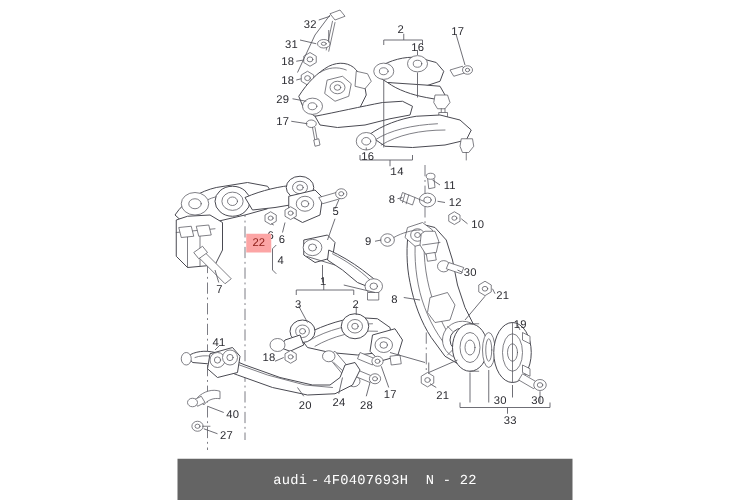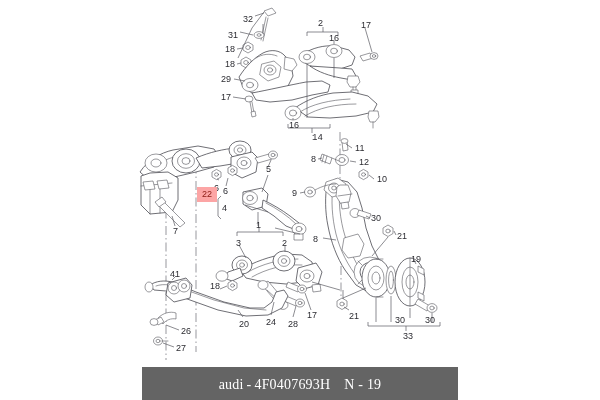--- a/index.html
+++ b/index.html
@@ -51,22 +51,22 @@
     padding: 2px 5px 2px 5px;
   }
   #footer-bar {
     position: absolute;
     display: flex;
     align-items: center;
     justify-content: center;
     box-sizing: border-box;
   }
   #footer-bar .ftxt {
-    font-family: Liberation Serif, serif;
-    font-size: 14px;
+    font-family: Liberation Mono, monospace;
+    font-size: 11px;
     color: #ffffff;
     letter-spacing: 0.2px;
     white-space: nowrap;
   }
   #footer-bar .gap { display: inline-block; width: 14px; }
 </style>
 </head>
 <body>
 
 <div id="stage">
@@ -488,35 +488,35 @@
   <div class="lbl" style="left:222px; top:203px;">4</div>
   <div class="lbl" style="left:292px; top:188px;">9</div>
   <div class="lbl" style="left:371px; top:213px;">30</div>
   <div class="lbl" style="left:397px; top:231px;">21</div>
   <div class="lbl" style="left:313px; top:234px;">8</div>
   <div class="lbl" style="left:256px; top:220px;">1</div>
   <div class="lbl" style="left:236px; top:238px;">3</div>
   <div class="lbl" style="left:282px; top:238px;">2</div>
   <div class="lbl" style="left:210px; top:281px;">18</div>
   <div class="lbl" style="left:170px; top:269px;">41</div>
-  <div class="lbl" style="left:181px; top:326px;">26</div>
+  <div class="lbl" style="left:181px; top:326px;">40</div>
   <div class="lbl" style="left:176px; top:343px;">27</div>
   <div class="lbl" style="left:239px; top:319px;">20</div>
   <div class="lbl" style="left:266px; top:317px;">24</div>
   <div class="lbl" style="left:288px; top:319px;">28</div>
   <div class="lbl" style="left:307px; top:310px;">17</div>
   <div class="lbl" style="left:349px; top:311px;">21</div>
   <div class="lbl" style="left:411px; top:254px;">19</div>
   <div class="lbl" style="left:395px; top:315px;">30</div>
   <div class="lbl" style="left:425px; top:315px;">30</div>
   <div class="lbl" style="left:403px; top:331px;">33</div>
 
   <div class="lbl-hi" style="left:197px; top:187px; background:#fca5a5; color:#8c1b14;">22</div>
 
   <div id="footer-bar" style="left:142px; top:367px; width:316px; height:36px; background:#646464;">
     <span class="ftxt">audi</span>
     <span class="ftxt" style="margin:0 3px;">-</span>
     <span class="ftxt">4F0407693H</span>
     <span class="gap"></span>
-    <span class="ftxt">N - 19</span>
+    <span class="ftxt">N - 22</span>
   </div>
 
 </div>
 
 </body></html>

